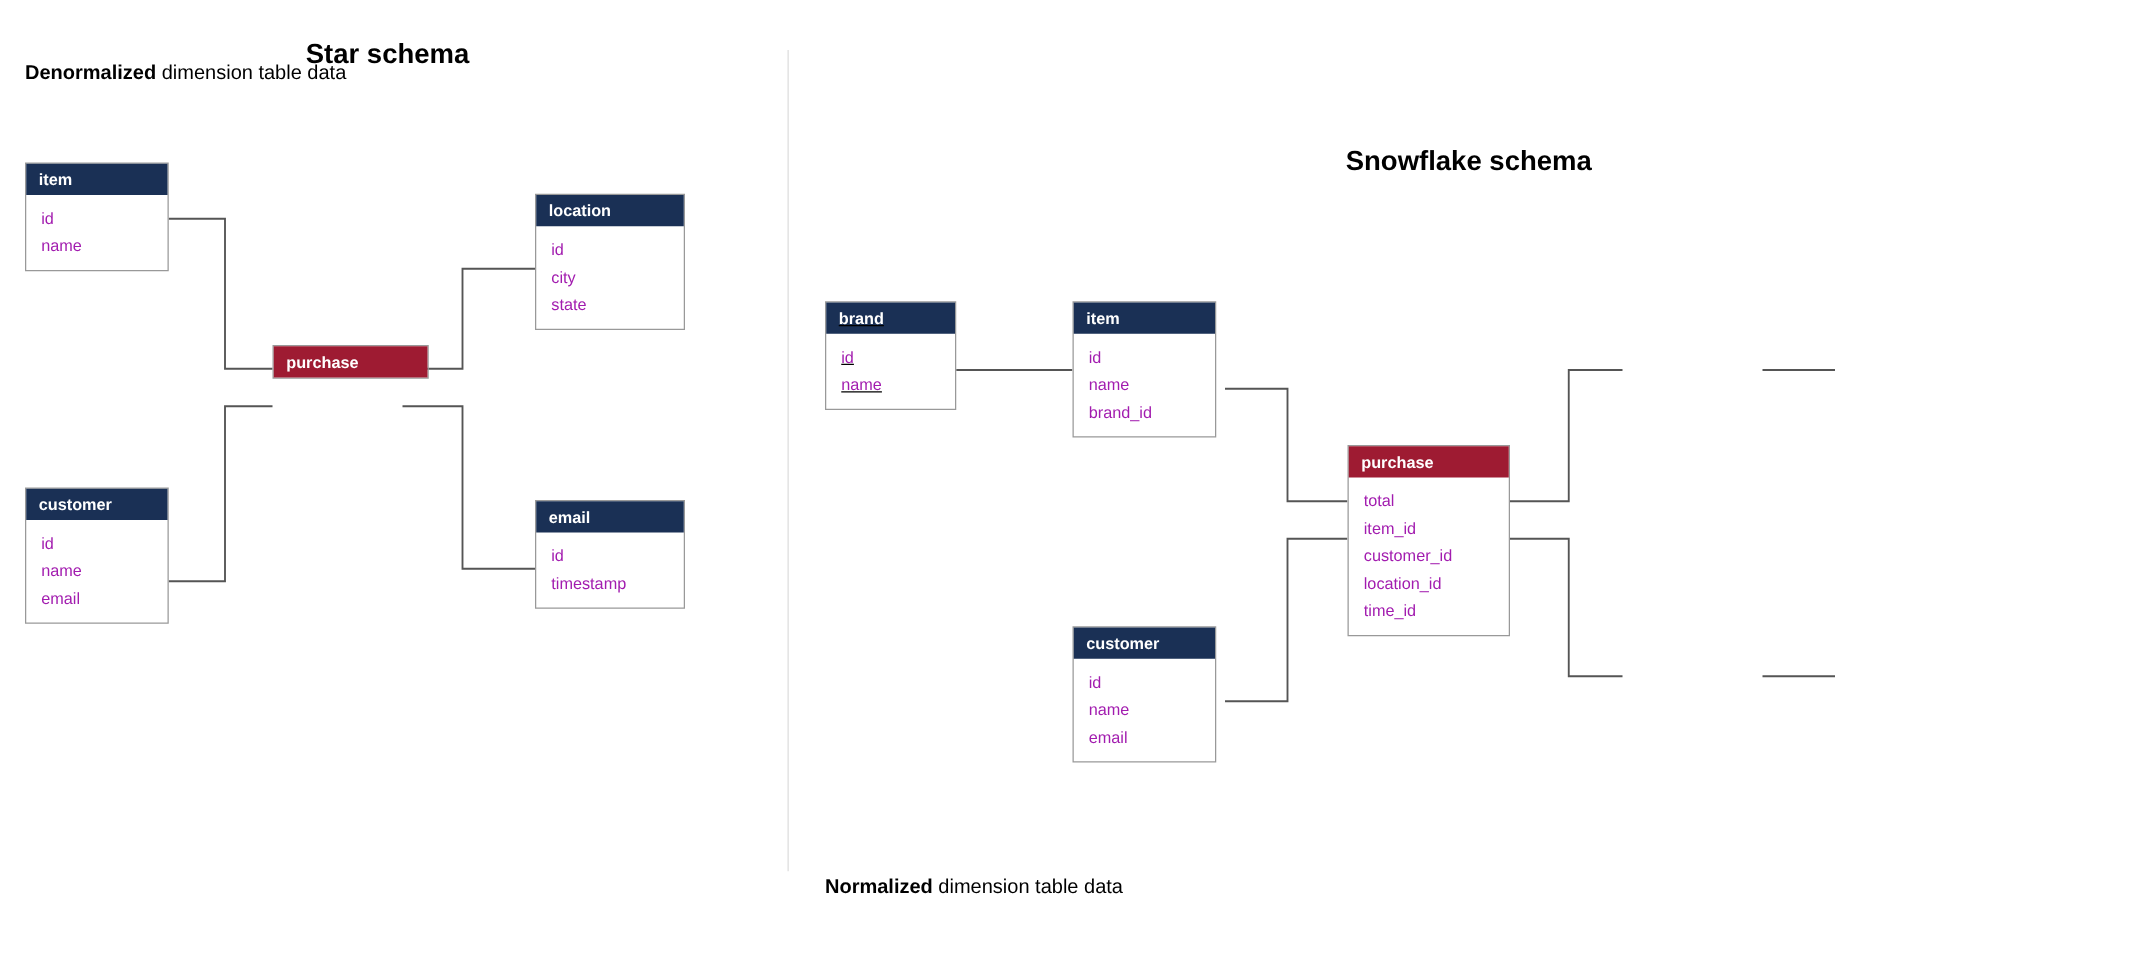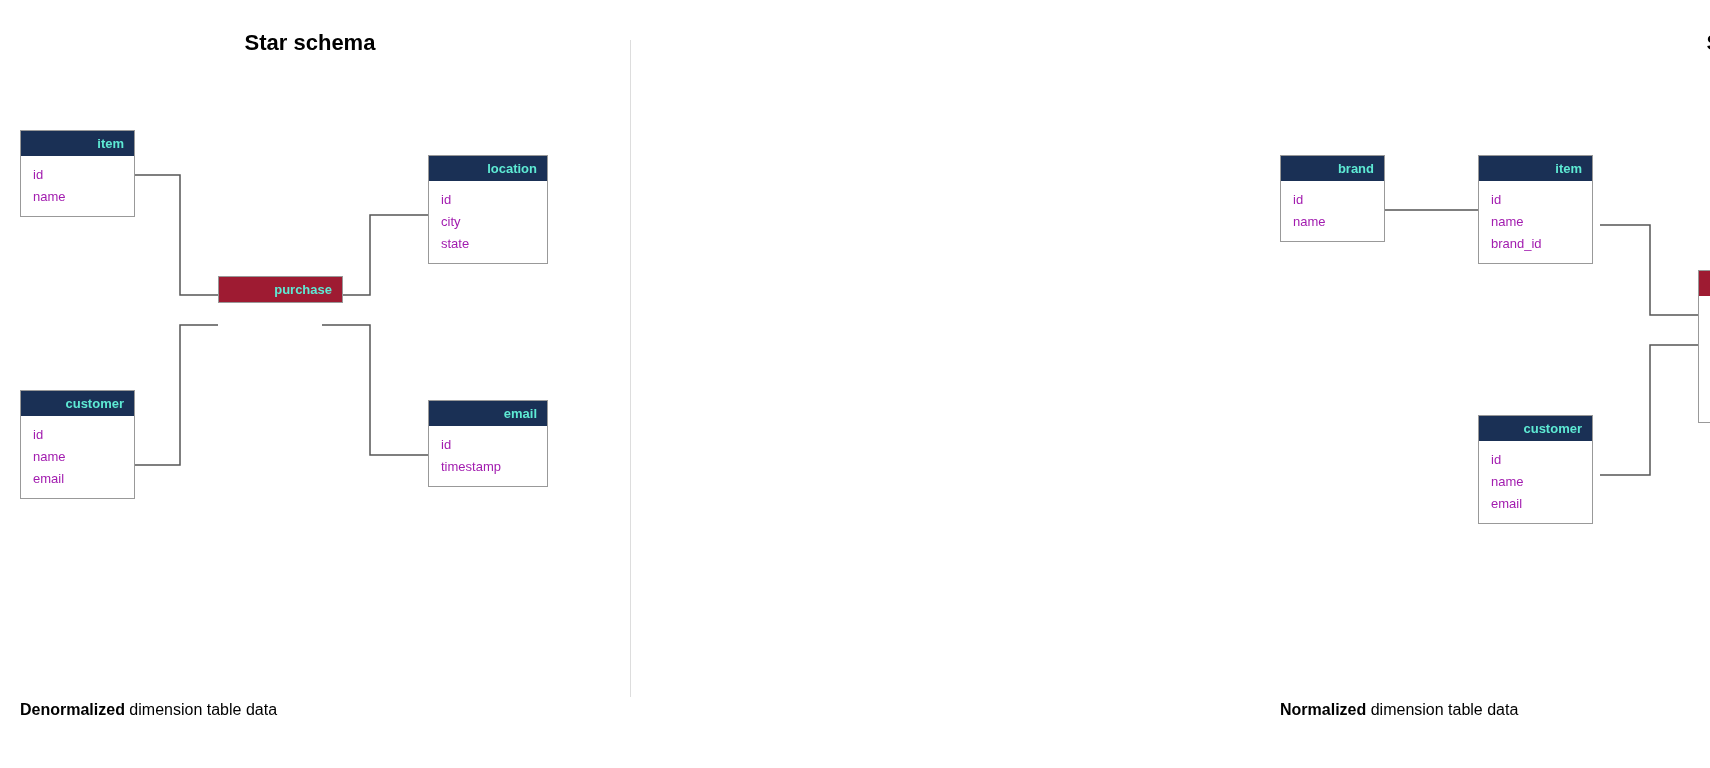--- a/index.html
+++ b/index.html
@@ -10,20 +10,21 @@
       height: 768px;
       overflow: hidden;
       position: relative;
     }
 
     .schema-container {
       display: flex;
       width: 1710px;
       height: 737px;
       position: relative;
+      flex-direction: column;
     }
 
     
     .star-schema {
       width: 620px;
       position: relative;
       padding-top: 30px;
     }
 
     .star-title {
@@ -50,25 +51,25 @@
     
     .db-table {
       position: absolute;
       border: 1.5px solid #999;
       min-width: 90px;
       background: #fff;
     }
 
     .db-table-header {
       background: #1a3055;
-      color: #5eead4;
+      color: #ffffff;
       font-weight: bold;
       padding: 5px 10px;
       font-size: 13px;
-      text-align: right;
+      text-align: left;
     }
 
     .db-table-header.red {
       background: #9e1b32;
     }
 
     .db-table-body {
       padding: 8px 12px;
       font-size: 13px;
       color: #a21caf;
@@ -178,21 +179,21 @@
 
       <polyline points="568,345 615,345 615,455 658,455" stroke="#555" stroke-width="1.5" fill="none"></polyline>
 
       <line x1="770" y1="210" x2="828" y2="210" stroke="#555" stroke-width="1.5"></line>
 
       <line x1="770" y1="455" x2="828" y2="455" stroke="#555" stroke-width="1.5"></line>
     </svg>
 
     <div class="snowflake-title">Snowflake schema</div>
 
-    <div class="db-table" style="left:20px; top:155px; width:105px;">
+    <div class="db-table" style="left:20px; top:155px; width:105px;text-decoration:underline;">
       <div class="db-table-header">brand</div>
       <div class="db-table-body">
         id<br>name
       </div>
     </div>
 
     <div class="db-table" style="left:218px; top:155px; width:115px;">
       <div class="db-table-header">item</div>
       <div class="db-table-body">
         id<br>name<br>brand_id

